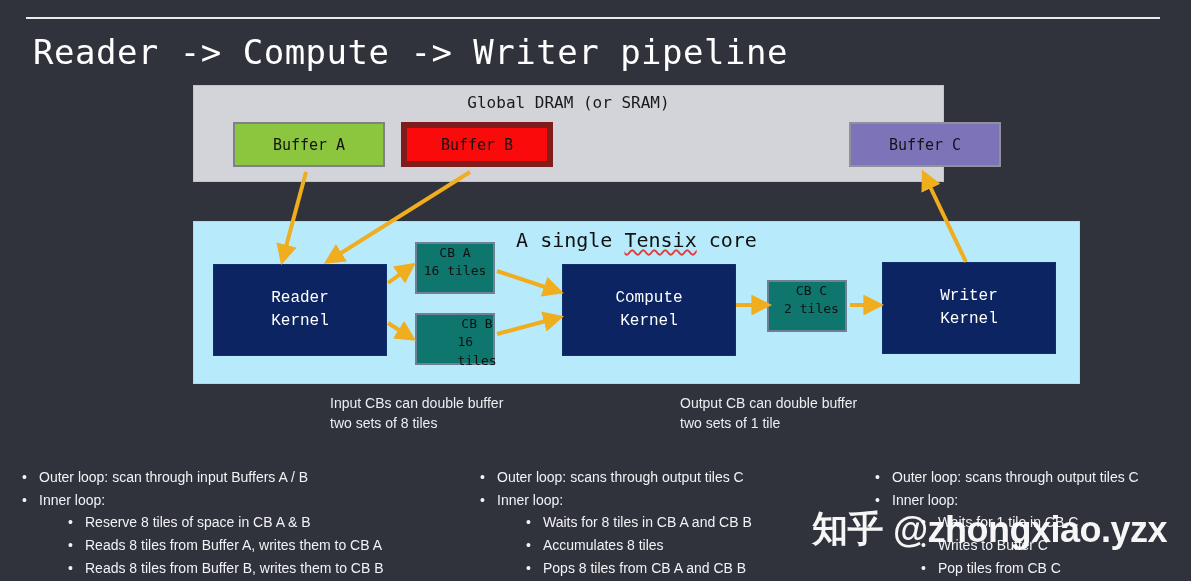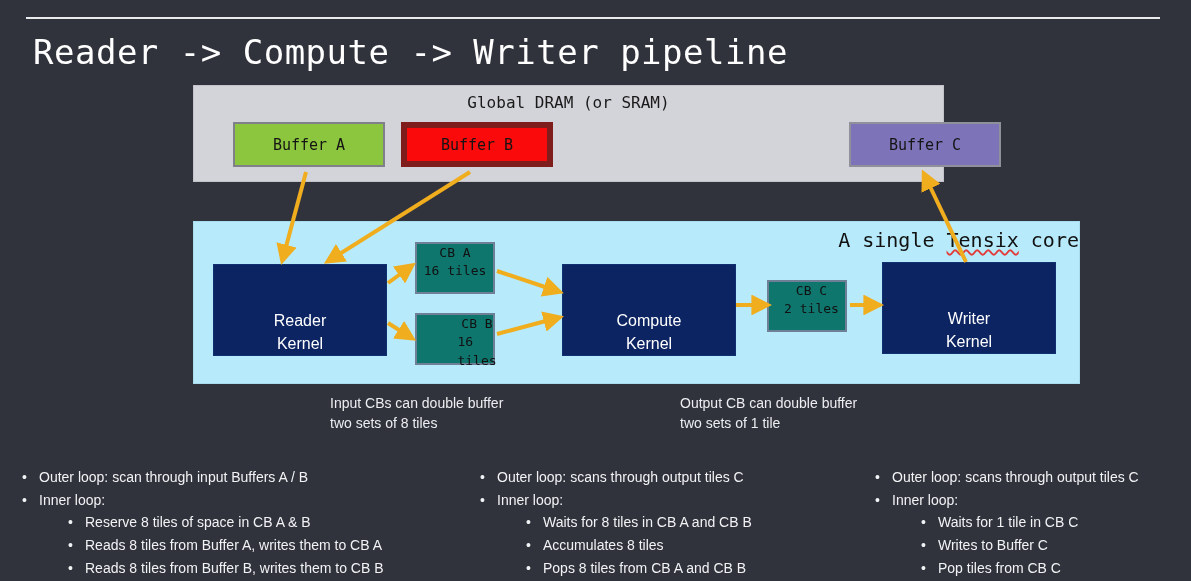--- a/index.html
+++ b/index.html
@@ -84,41 +84,41 @@
     height: 163px;
     background: #b7ebfb;
     border: 1px solid #a8dcef;
     box-sizing: border-box;
   }
   #tensix-title {
     position: absolute;
     left: 0;
     top: 6px;
     width: 100%;
-    text-align: right;
+    text-align: center;
     font-family: "DejaVu Sans Mono", "Liberation Mono", monospace;
     font-size: 20px;
     color: #111111;
   }
   #tensix-title .squiggle {
     text-decoration: underline wavy #e23b3b;
     text-decoration-skip-ink: none;
     text-underline-offset: 2px;
   }
 
   .kernel-box {
     position: absolute;
     background: #0c2461;
     border: 1px solid #10306f;
     box-sizing: border-box;
     display: flex;
     flex-direction: column;
     align-items: center;
-    justify-content: flex-end;
-    font-family: Liberation Sans, sans-serif;
+    justify-content: center;
+    font-family: Liberation Mono, monospace;
     font-size: 16px;
     line-height: 1.45;
     color: #ffffff;
   }
   #reader-kernel  { left: 19px;  top: 42px; width: 174px; height: 92px; }
   #compute-kernel { left: 368px; top: 42px; width: 174px; height: 92px; }
   #writer-kernel  { left: 688px; top: 40px; width: 174px; height: 92px; }
 
   .cb-box {
     position: absolute;
@@ -353,14 +353,18 @@
     <div class="bullet-l2">
       <span class="dot">•</span>
       <span class="btxt">Writes to Buffer C</span>
     </div>
     <div class="bullet-l2">
       <span class="dot">•</span>
       <span class="btxt">Pop tiles from CB C</span>
     </div>
   </div>
 
+  <div id="watermark">
+    <span id="watermark-logo">知乎</span>
+    <span id="watermark-handle">@zhongxiao.yzx</span>
+  </div>
 
 </div>
 
 </body></html>

